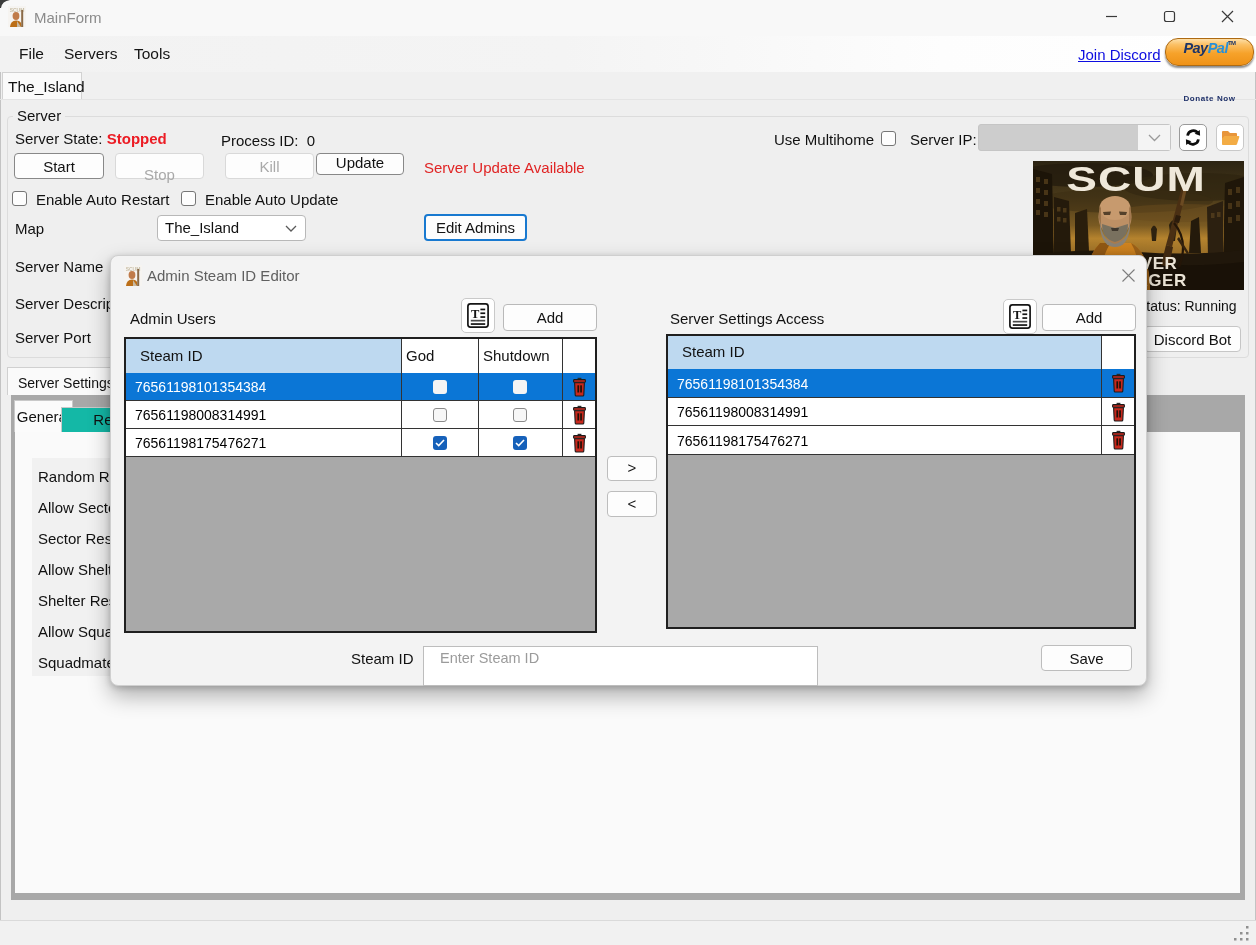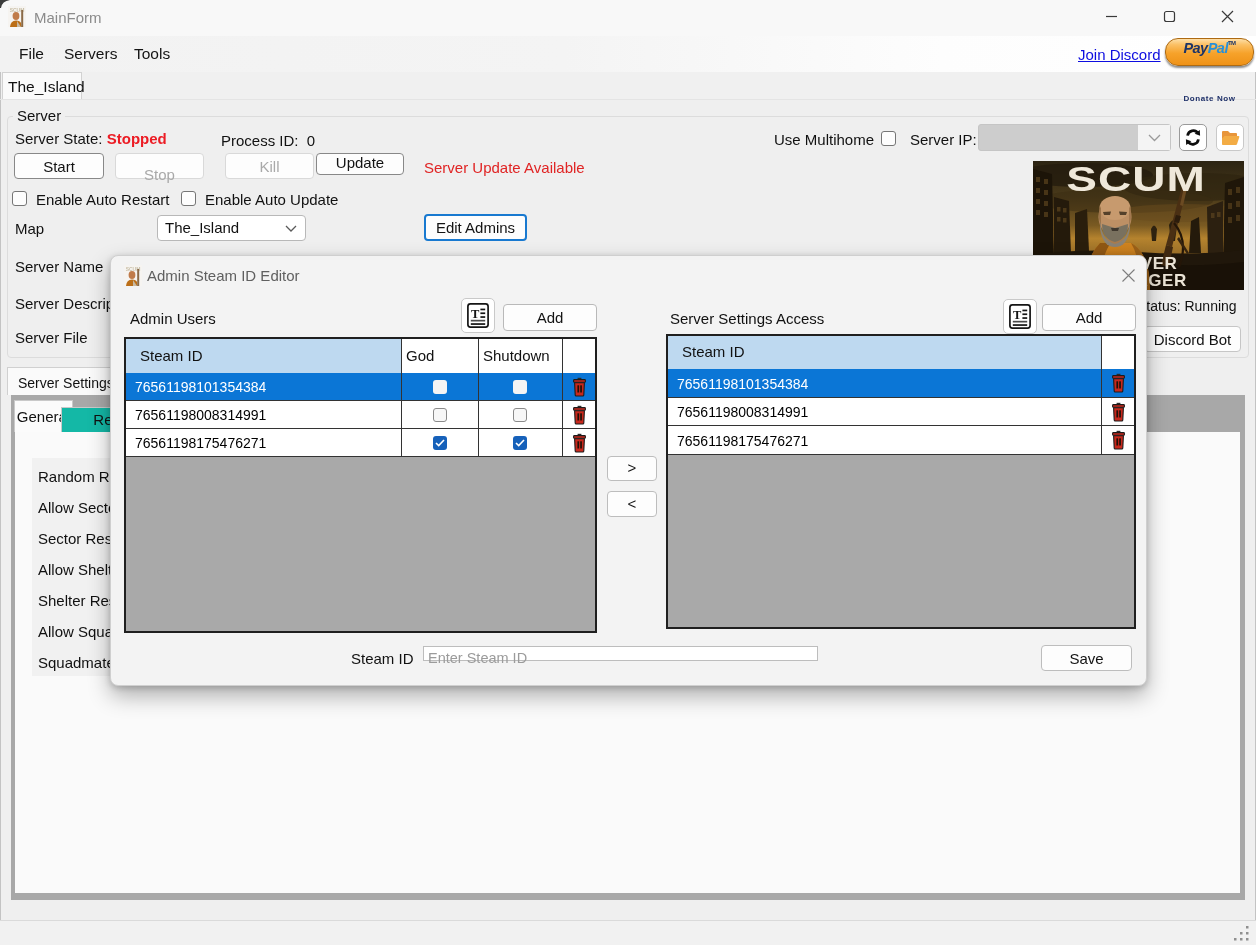--- a/index.html
+++ b/index.html
@@ -76,21 +76,21 @@
 <div class="lbl" style="left:205px;top:191px;">Enable Auto Update</div>
 <div class="lbl" style="left:15px;top:220px;">Map</div>
 <div style="position:absolute;left:157px;top:215px;width:149px;height:26px;background:#fff;border:1px solid #b8b8b8;border-radius:4px;box-sizing:border-box;font-size:15px;color:#111;padding:3px 0 0 7px;">The_Island
   <svg style="position:absolute;right:8px;top:9px" width="12" height="8" viewBox="0 0 12 8">
       <path d="M1 1 L6 6 L11 1" fill="none" stroke="#5a5a5a" stroke-width="1.3"></path>
     </svg>
 </div>
 <div class="btn" style="left:424px;top:214px;width:103px;height:27px;border:2px solid #1879d0;padding-top:3px;">Edit Admins</div>
 <div class="lbl" style="left:15px;top:258px;">Server Name</div>
 <div class="lbl" style="left:15px;top:295px;">Server Description</div>
-<div class="lbl" style="left:15px;top:329px;">Server File</div>
+<div class="lbl" style="left:15px;top:329px;">Server Port</div>
 
 <div class="lbl" style="left:774px;top:131px;">Use Multihome</div>
 <div class="cb" style="left:881px;top:131px;"></div>
 <div class="lbl" style="left:910px;top:131px;">Server IP:</div>
 <div style="position:absolute;left:978px;top:124px;width:193px;height:27px;border:1px solid #c5c5c5;border-radius:3px;box-sizing:border-box;background:#cdcdcd;">
   <div style="position:absolute;right:0;top:0;width:32px;height:25px;background:#f4f4f4;"></div>
   <svg style="position:absolute;right:9px;top:9px" width="13" height="8" viewBox="0 0 13 8">
       <path d="M1 1 L6.5 6.5 L12 1" fill="none" stroke="#9a9a9a" stroke-width="1.3"></path>
     </svg>
 </div>
@@ -371,15 +371,15 @@
     </svg>
   <svg class="abs trash" style="left:1000px;top:174px;" width="15" height="20" viewBox="0 0 15 20">
       <rect x="5.6" y="0.8" width="3.8" height="2.4" fill="#2a2a2a"></rect>
       <rect x="1.6" y="2.6" width="11.8" height="2.6" rx="0.8" fill="#c8281c" stroke="#1c1c1c" stroke-width="1.1"></rect>
       <path d="M2.6 5.8 L12.4 5.8 L11.8 18 Q11.8 19 10.8 19 L4.2 19 Q3.2 19 3.2 18 Z" fill="#c8281c" stroke="#1c1c1c" stroke-width="1.1"></path>
       <rect x="5.4" y="8.3" width="1.7" height="7.2" fill="#201008"></rect>
       <rect x="8.2" y="8.3" width="1.7" height="7.2" fill="#201008"></rect>
     </svg>
 
   <div class="lbl" style="left:240px;top:394px;">Steam ID</div>
-  <div style="position:absolute;left:312px;top:390px;width:395px;height:15px;background:#fff;border:1px solid #bdbdbd;box-sizing:border-box;font-size:14.5px;color:#9b9b9b;padding:3px 0 0 4px;">Enter Steam ID</div>
+  <div style="position:absolute;left:312px;top:390px;width:395px;height:40px;background:#fff;border:1px solid #bdbdbd;box-sizing:border-box;font-size:14.5px;color:#9b9b9b;padding:3px 0 0 16px;">Enter Steam ID</div>
   <div class="btn" style="left:930px;top:389px;width:91px;height:26px;border-color:#bdbdbd;padding-top:4px;">Save</div>
 </div>
 
 </body></html>

